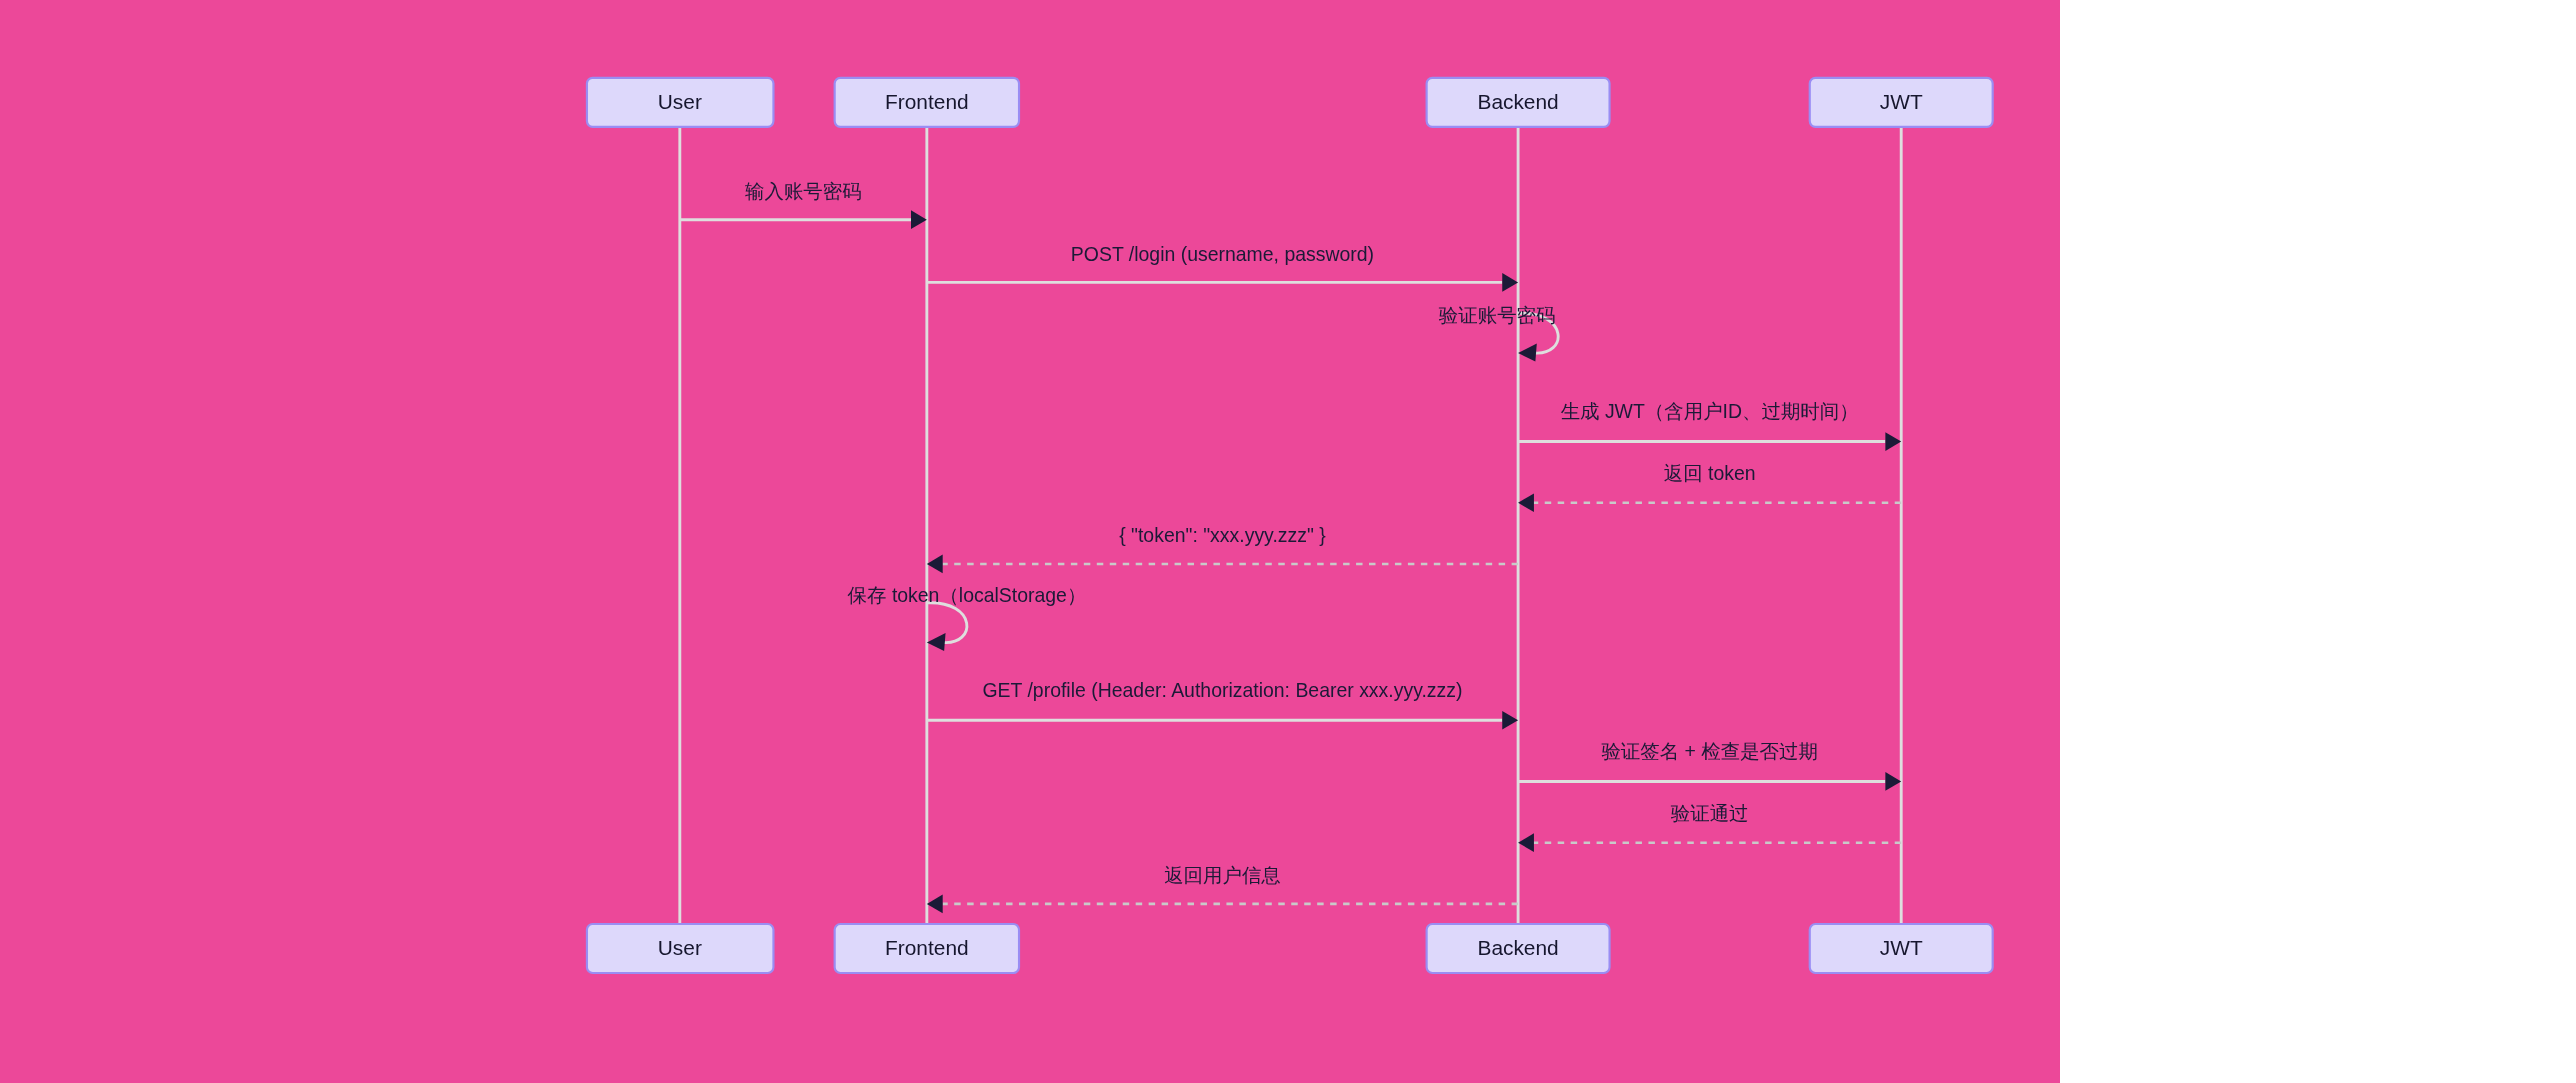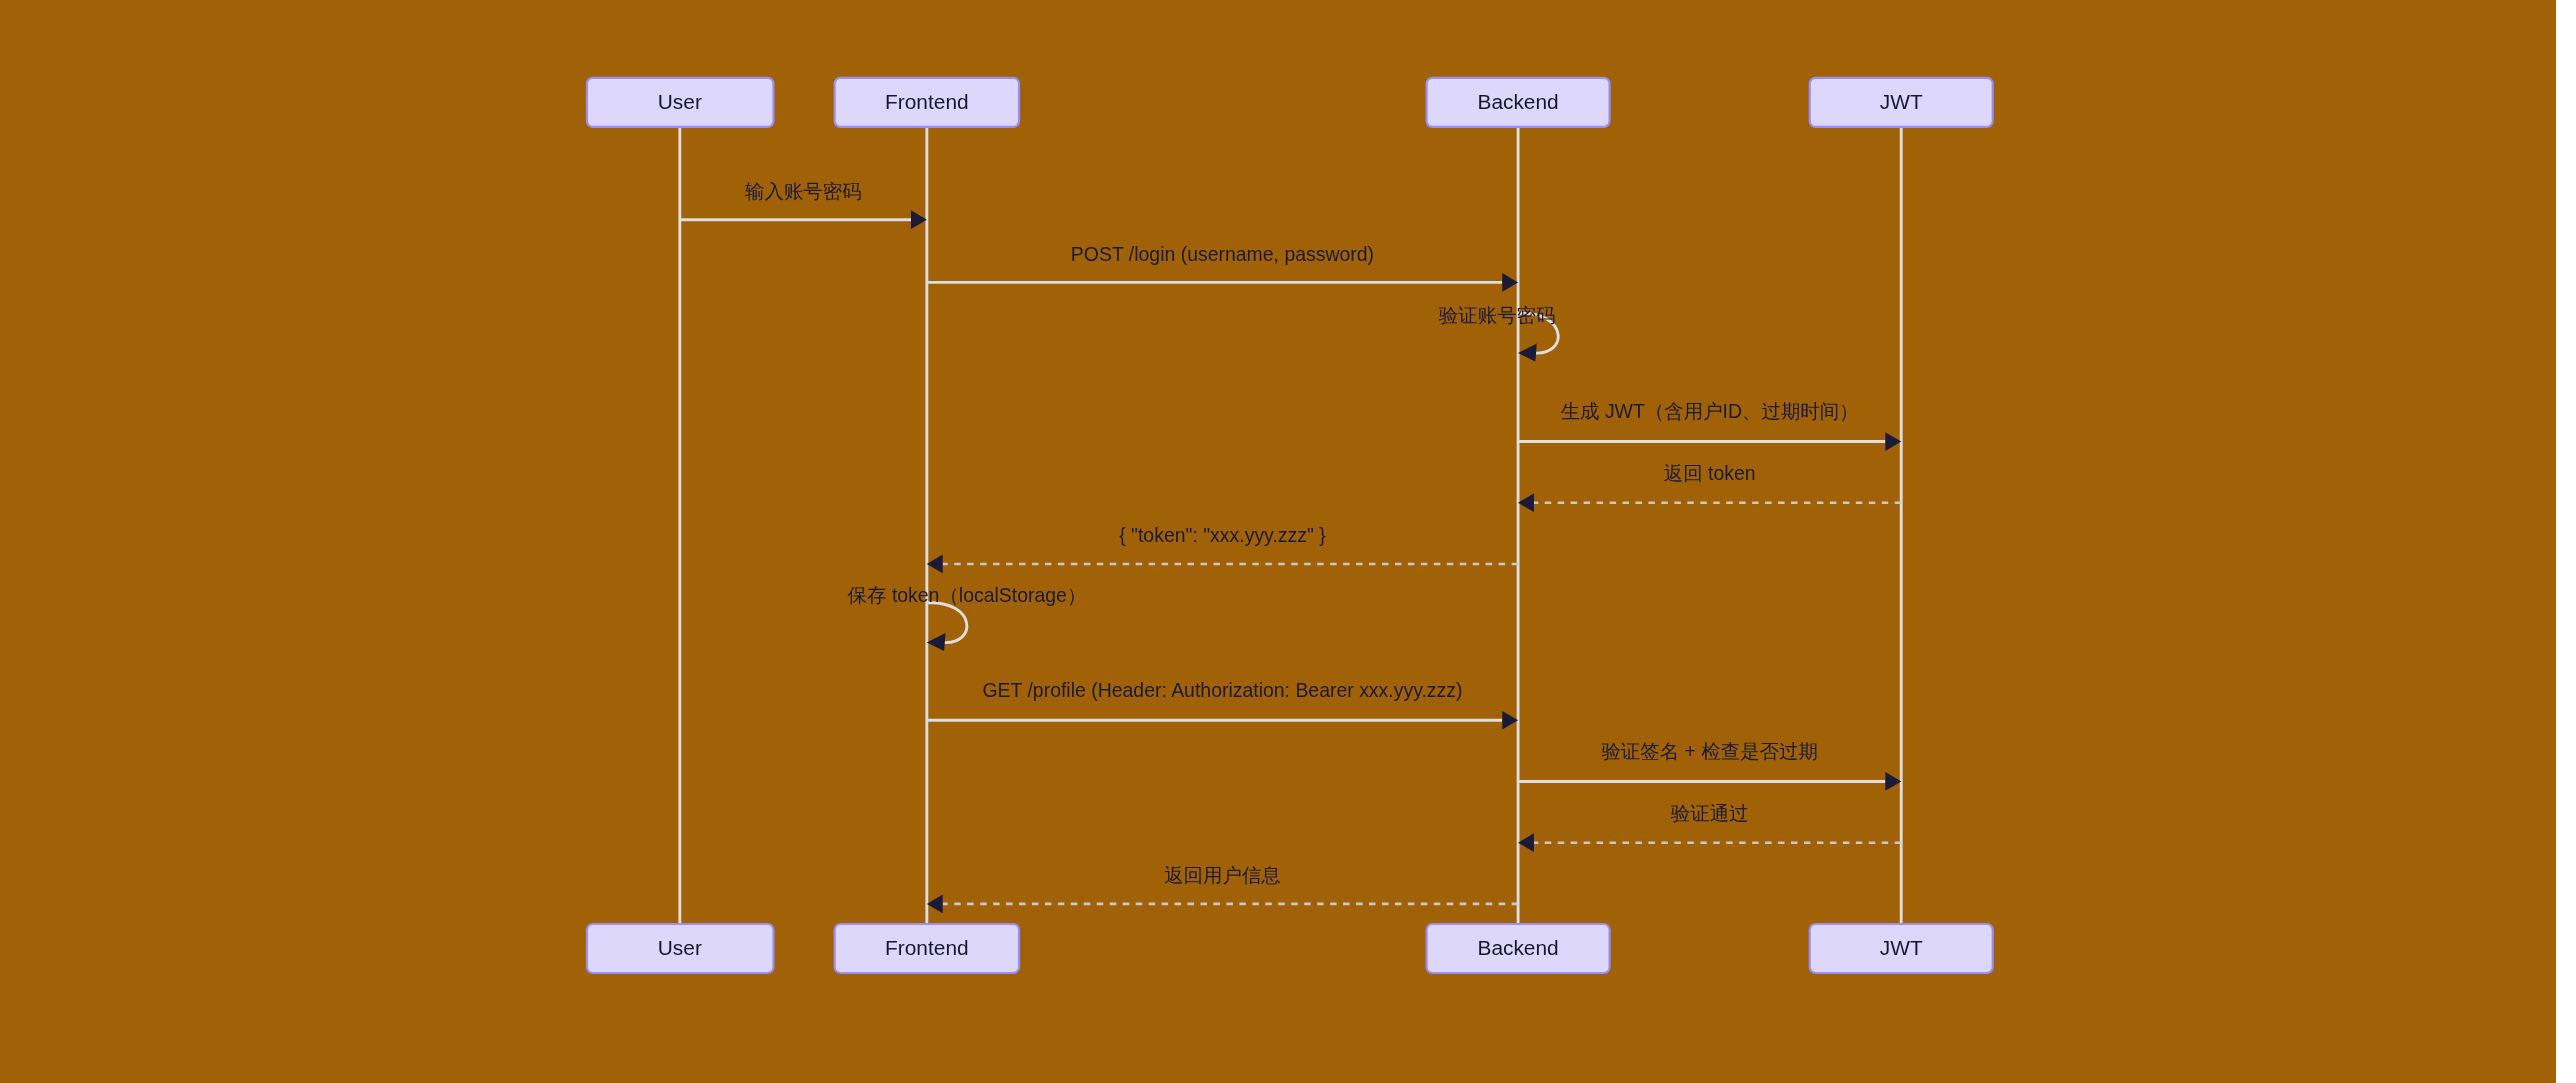--- a/index.html
+++ b/index.html
@@ -6,23 +6,23 @@
   html, body {
     margin: 0;
     padding: 0;
     background: #ffffff;
   }
   body {
     font-family: "Liberation Sans", "DejaVu Sans", sans-serif;
   }
   #diagram-root {
     position: relative;
-    width: 2556px;
+    width: 2060px;
     height: 1084px;
-    background: #a16207;
+    background: #ec4899;
     overflow: hidden;
     text-decoration: underline;
   }
   #seq-svg {
     position: absolute;
     top: 0;
     left: 0;
     width: 2576px;
     height: 1084px;
     display: block;

